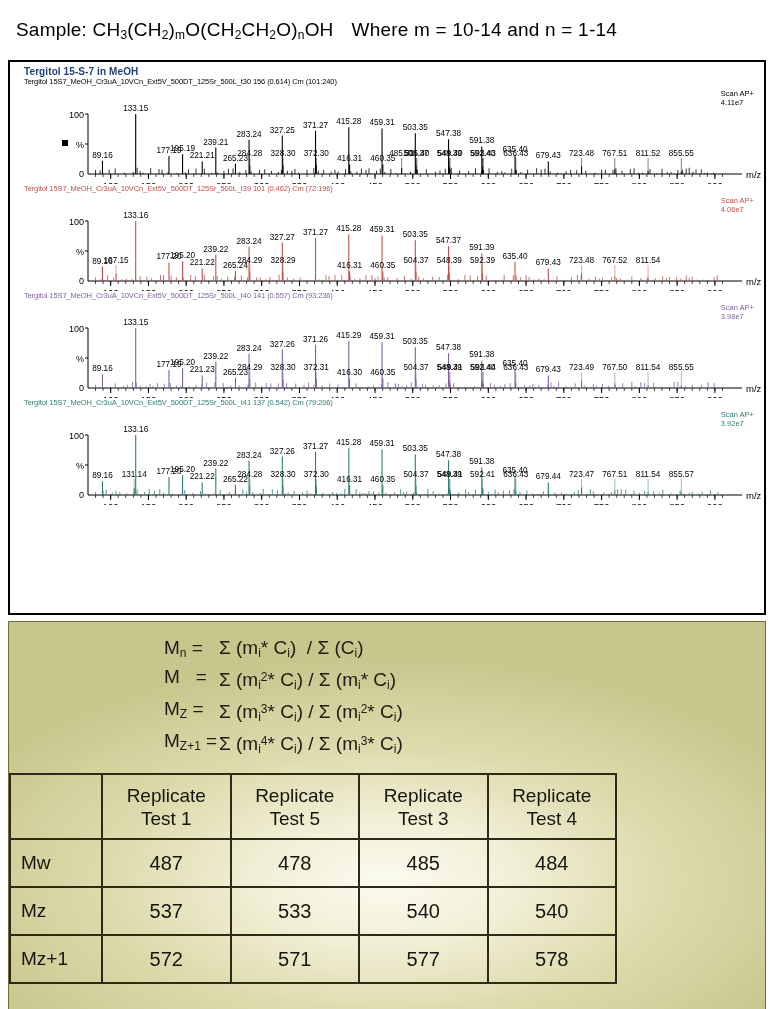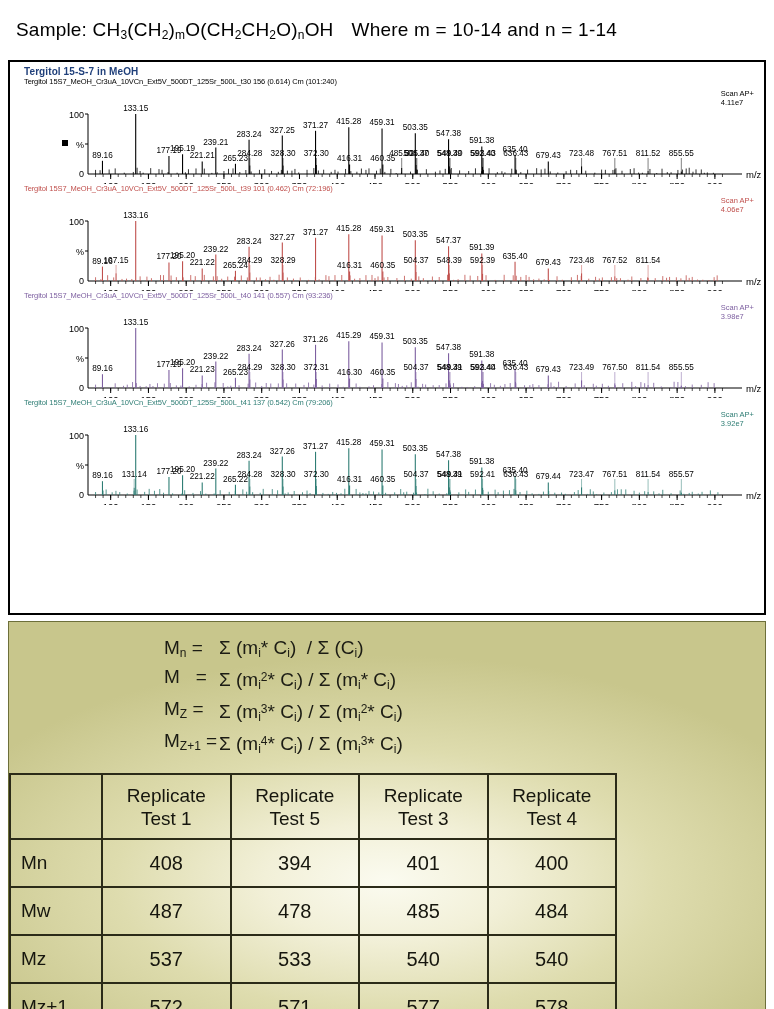--- a/index.html
+++ b/index.html
@@ -1394,27 +1394,20 @@
               <span>Test 3</span>
             </th>
           <th>
               <span>Replicate</span>
               <span>Test 4</span>
             </th>
         </tr>
       </thead>
       <tbody>
         <tr>
-          <td class="rowlab">Mn</td>
-          <td>408</td>
-          <td>394</td>
-          <td>401</td>
-          <td>400</td>
-        </tr>
-        <tr>
           <td class="rowlab">Mw</td>
           <td>487</td>
           <td>478</td>
           <td>485</td>
           <td>484</td>
         </tr>
         <tr>
           <td class="rowlab">Mz</td>
           <td>537</td>
           <td>533</td>

